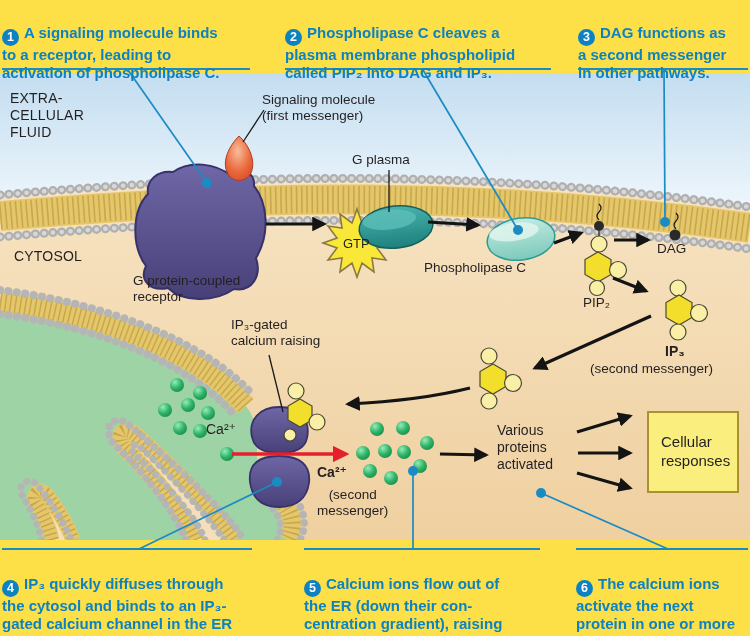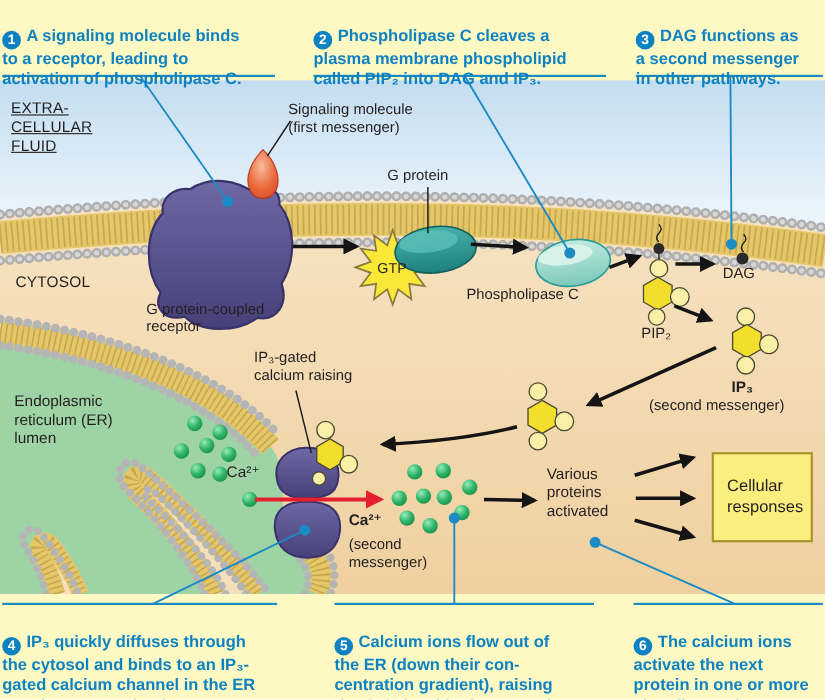--- a/index.html
+++ b/index.html
@@ -1,16 +1,16 @@
 <!DOCTYPE html>
 <html><head>
 <meta charset="utf-8">
 <style>
   html,body{margin:0;padding:0;background:#fff;}
-  #page{position:relative;width:750px;height:636px;background:#fef9c3;overflow:hidden;
+  #page{position:relative;width:750px;height:636px;background:#fde047;overflow:hidden;
         font-family:"Liberation Sans","DejaVu Sans",sans-serif;}
   #diagram-svg{position:absolute;left:0;top:0;width:750px;height:636px;}
   .lbl{position:absolute;font-size:13.5px;line-height:1.2;color:#231f20;white-space:pre-line;z-index:5;}
   .lbl.big{font-size:14px;letter-spacing:.2px;}
   .lbl.bold{font-weight:bold;font-size:14px;}
   .callout{position:absolute;font-size:15px;font-weight:bold;line-height:1.24;color:#0d82c3;
            white-space:pre-line;z-index:6;}
   .badge{display:inline-flex;width:17px;height:17px;border-radius:50%;background:#0d82c3;color:#fff;
          font-size:12.5px;font-weight:bold;align-items:center;justify-content:center;
          margin-right:5px;vertical-align:-3px;white-space:normal;}
@@ -264,43 +264,40 @@
 centration gradient), raising
 the Ca²⁺ level in the cytosol.</span>
 </div>
 <div class="callout" style="left:576px;top:556px;width:176px;">
   <span class="badge">6</span><span>The calcium ions
 activate the next
 protein in one or more
 signaling pathways.</span>
 </div>
 
-<div class="lbl big" style="left:10px;top:90px;text-decoration:underline;">EXTRA-
+<div class="lbl big" style="left:10px;top:90px;">EXTRA-
 CELLULAR
 FLUID</div>
 <div class="lbl" style="left:262px;top:92px;">Signaling molecule
 (first messenger)</div>
-<div class="lbl" style="left:352px;top:152px;">G protein</div>
+<div class="lbl" style="left:352px;top:152px;">G plasma</div>
 <div class="lbl" style="left:343px;top:236px;font-size:13px;">GTP</div>
 <div class="lbl big" style="left:14px;top:248px;">CYTOSOL</div>
 <div class="lbl" style="left:133px;top:249px;margin-top:24px;">G protein-coupled
 receptor</div>
 <div class="lbl" style="left:424px;top:260px;">Phospholipase C</div>
 <div class="lbl" style="left:583px;top:295px;">PIP₂</div>
 <div class="lbl" style="left:657px;top:241px;">DAG</div>
 <div class="lbl bold" style="left:665px;top:343px;">IP₃</div>
 <div class="lbl" style="left:590px;top:361px;">(second messenger)</div>
 <div class="lbl" style="left:231px;top:317px;">IP₃-gated
 calcium raising</div>
-<div class="lbl" style="left:13px;top:356px;font-size:14px;">Endoplasmic
-reticulum (ER)
-lumen</div>
 <div class="lbl" style="left:206px;top:421px;font-size:14px;">Ca²⁺</div>
 <div class="lbl bold" style="left:317px;top:464px;">Ca²⁺</div>
-<div class="lbl" style="left:317px;top:487px;">(second
+<div class="lbl" style="left:317px;top:487px;text-align:center;">(second
 messenger)</div>
 <div class="lbl" style="left:497px;top:422px;font-size:14px;">Various
 proteins
 activated</div>
 
 <div class="resp-box">
   <div class="txt">Cellular
 responses</div>
 </div>
 

